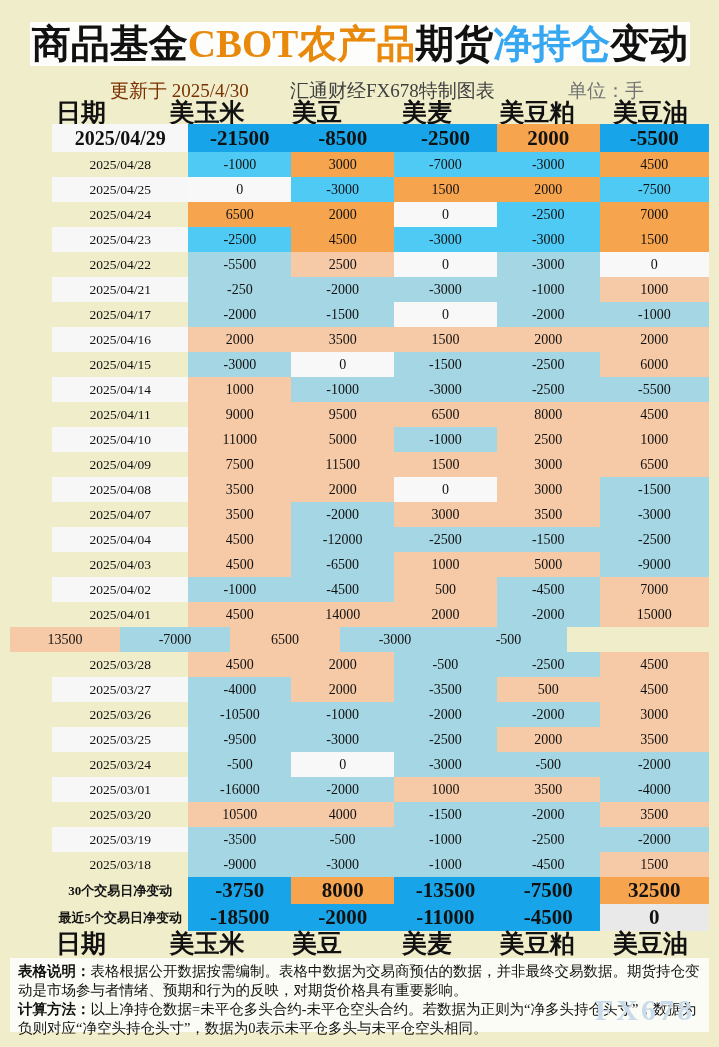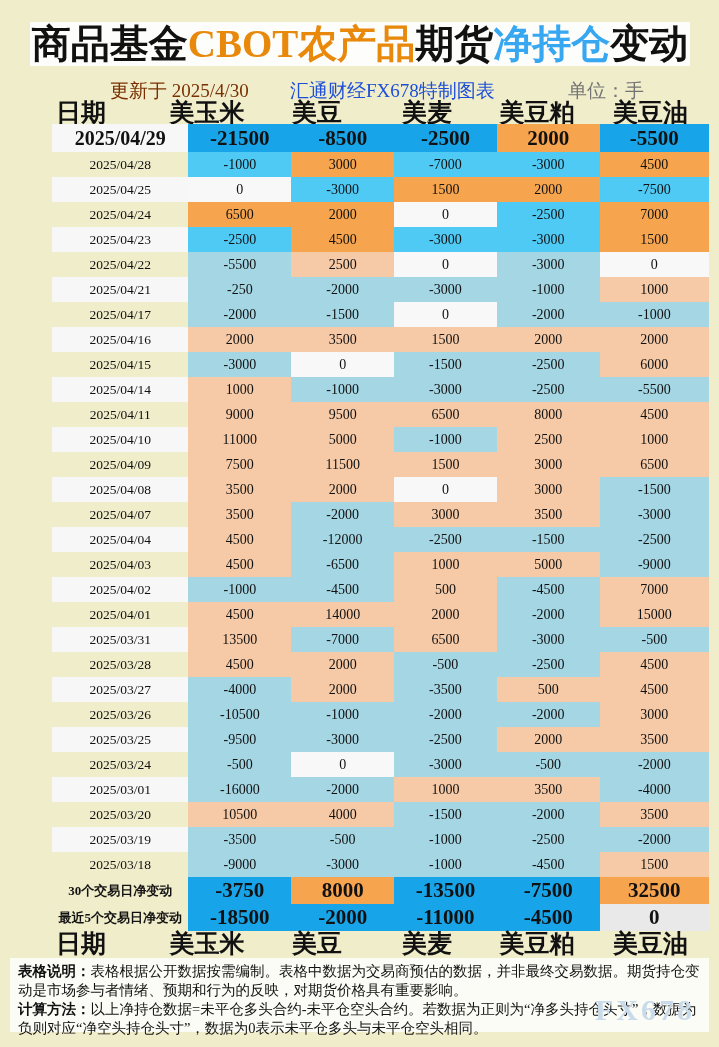--- a/index.html
+++ b/index.html
@@ -20,21 +20,21 @@
   }
   .title-box span{font-size:39px;font-weight:bold;letter-spacing:0px;}
   .tp-orange{color:#E8890C;}
   .tp-blue{color:#36A7F0;}
   .meta-row{
     position:absolute;left:10px;top:82px;width:699px;height:18px;
     display:flex;align-items:center;
     font-size:19px;
   }
   .meta-updated{position:absolute;left:100px;color:#7A3000;}
-  .meta-source{position:absolute;left:280px;color:#1d4ed8;}
+  .meta-source{position:absolute;left:280px;color:#404040;}
   .meta-unit{position:absolute;left:558px;color:#737373;}
   .header-row{
     position:absolute;left:10px;width:699px;height:24px;
     display:flex;align-items:center;
     font-weight:bold;font-size:25px;
   }
   .header-top{top:100px;}
   .hcell{display:flex;align-items:center;justify-content:center;}
   .hc-date{width:142px;}
   .hc-val{width:110px;}
@@ -258,21 +258,20 @@
       </div>
       <div class="row r-normal">
         <div class="cell date-cell">2025/04/01</div>
         <div class="cell val-cell bg-morange">4500</div>
         <div class="cell val-cell bg-morange">14000</div>
         <div class="cell val-cell bg-morange">2000</div>
         <div class="cell val-cell bg-mblue">-2000</div>
         <div class="cell val-cell last bg-morange">15000</div>
       </div>
       <div class="row r-normal">
-        <div class="cell date-cell dc-white">2025/03/31</div>
         <div class="cell val-cell bg-morange">13500</div>
         <div class="cell val-cell bg-mblue">-7000</div>
         <div class="cell val-cell bg-morange">6500</div>
         <div class="cell val-cell bg-mblue">-3000</div>
         <div class="cell val-cell last bg-mblue">-500</div>
       </div>
       <div class="row r-normal">
         <div class="cell date-cell">2025/03/28</div>
         <div class="cell val-cell bg-morange">4500</div>
         <div class="cell val-cell bg-morange">2000</div>

